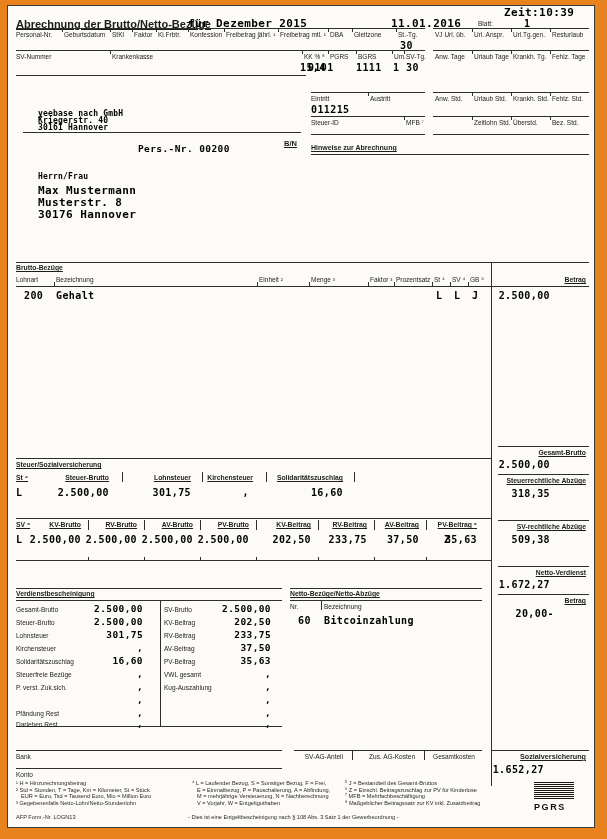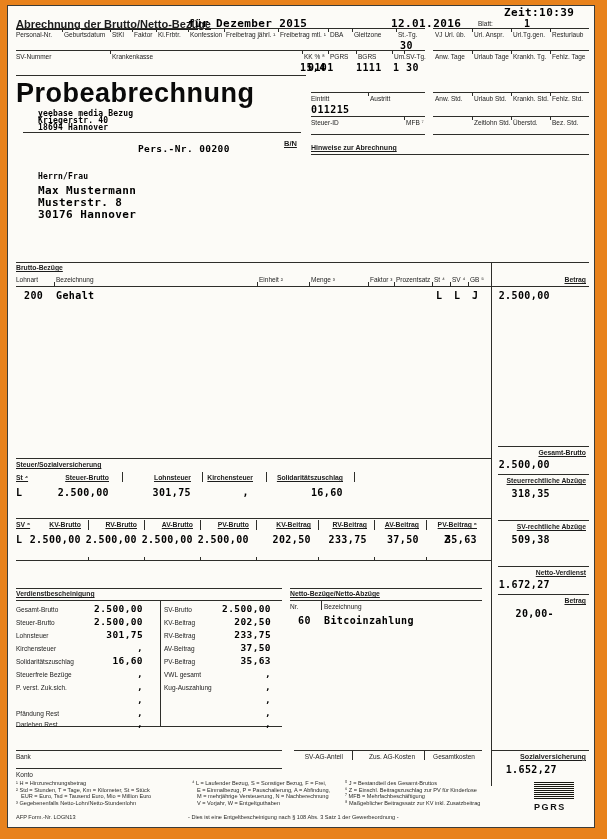--- a/index.html
+++ b/index.html
@@ -33,21 +33,21 @@
     font-family:"Liberation Sans",sans-serif;}
 </style>
 </head>
 <body>
 
 <div class="page">
 
   <span class="mono lg" style="left:496px;top:2px">Zeit:10:39</span>
   <span class="lbl b" style="left:8px;top:12px;font-size:11px;line-height:12px">Abrechnung der Brutto/Netto-Bezüge</span>
   <span class="mono lg" style="left:180px;top:13px">für Dezember 2015</span>
-  <span class="mono lg" style="left:383px;top:13px">12.01.2016</span>
+  <span class="mono lg" style="left:383px;top:13px">11.01.2016</span>
   <span class="lbl" style="left:470px;top:14px">Blatt:</span>
   <span class="mono" style="left:516px;top:13px">1</span>
 
   <div class="hl" style="left:8px;top:22px;width:409px"></div>
   <span class="lbl" style="left:8px;top:25px">Personal-Nr.</span>
   <span class="lbl" style="left:56px;top:25px">Geburtsdatum</span>
   <span class="lbl" style="left:104px;top:25px">StKl</span>
   <span class="lbl" style="left:126px;top:25px">Faktor</span>
   <span class="lbl" style="left:150px;top:25px">Ki.Frbtr.</span>
   <span class="lbl" style="left:182px;top:25px">Konfession</span>
@@ -100,40 +100,39 @@
   <div class="hl" style="left:425px;top:44px;width:156px"></div>
   <span class="lbl" style="left:427px;top:47px">Anw. Tage</span>
   <span class="lbl" style="left:466px;top:47px">Urlaub Tage</span>
   <span class="lbl" style="left:505px;top:47px">Krankh. Tg.</span>
   <span class="lbl" style="left:544px;top:47px">Fehlz. Tage</span>
   <div class="tick" style="left:464px;top:44px"></div>
   <div class="tick" style="left:503px;top:44px"></div>
   <div class="tick" style="left:542px;top:44px"></div>
 
   <div class="hl" style="left:8px;top:69px;width:290px"></div>
-  <span class="big" style="left:8px;top:74px">Probeabrechnung</span>
 
   <div class="hl" style="left:303px;top:86px;width:114px"></div>
   <span class="lbl" style="left:303px;top:89px">Eintritt</span>
   <span class="lbl" style="left:362px;top:89px">Austritt</span>
   <div class="tick" style="left:360px;top:86px"></div>
   <span class="mono" style="left:303px;top:99px">011215</span>
 
   <div class="hl" style="left:425px;top:86px;width:156px"></div>
   <span class="lbl" style="left:427px;top:89px">Anw. Std.</span>
   <span class="lbl" style="left:466px;top:89px">Urlaub Std.</span>
   <span class="lbl" style="left:505px;top:89px">Krankh. Std.</span>
   <span class="lbl" style="left:544px;top:89px">Fehlz. Std.</span>
   <div class="tick" style="left:464px;top:86px"></div>
   <div class="tick" style="left:503px;top:86px"></div>
   <div class="tick" style="left:542px;top:86px"></div>
 
-  <span class="mono sm" style="left:30px;top:103px">yeebase media Bezug</span>
+  <span class="mono sm" style="left:30px;top:103px">yeebase nach GmbH</span>
   <span class="mono sm" style="left:30px;top:110px">Kriegerstr. 40</span>
-  <span class="mono sm" style="left:30px;top:117px">18694 Hannover</span>
+  <span class="mono sm" style="left:30px;top:117px">30161 Hannover</span>
   <div class="hl" style="left:15px;top:126px;width:278px"></div>
 
   <div class="hl" style="left:303px;top:110px;width:114px"></div>
   <span class="lbl" style="left:303px;top:113px">Steuer-ID</span>
   <span class="lbl" style="left:398px;top:113px">MFB ⁷</span>
   <div class="tick" style="left:396px;top:110px"></div>
   <div class="hl" style="left:303px;top:128px;width:114px"></div>
 
   <div class="hl" style="left:425px;top:110px;width:156px"></div>
   <span class="lbl" style="left:466px;top:113px">Zeitlohn Std.</span>
@@ -315,21 +314,21 @@
 
   <div class="hl" style="left:286px;top:744px;width:188px"></div>
   <span class="lbl ra" style="right:251px;top:747px">SV-AG-Anteil</span>
   <span class="lbl ra" style="right:179px;top:747px">Zus. AG-Kosten</span>
   <span class="lbl ra" style="right:119px;top:747px">Gesamtkosten</span>
   <div class="vl" style="left:344px;top:744px;height:10px"></div>
   <div class="vl" style="left:416px;top:744px;height:10px"></div>
 
   <div class="hl" style="left:483px;top:744px;width:98px"></div>
   <span class="lbl b ra" style="right:8px;top:747px;font-size:7.2px">Sozialversicherung</span>
-  <span class="mono ra" style="right:37px;top:759px">1.652,27</span>
+  <span class="mono ra" style="right:50px;top:759px">1.652,27</span>
 
   <div class="fn" style="left:8px;top:774px">
     <span>¹ H = Hinzurechnungsbetrag</span>
     <span>² Std = Stunden, T = Tage, Km = Kilometer, St = Stück</span>
     <span style="padding-left:5px">EUR = Euro, Tsd = Tausend Euro, Mio = Million Euro</span>
     <span>³ Gegebenenfalls Netto-Lohn/Netto-Stundenlohn</span>
   </div>
   <div class="fn" style="left:184px;top:774px">
     <span>⁴ L = Laufender Bezug, S = Sonstiger Bezug, F = Frei,</span>
     <span style="padding-left:5px">E = Einmalbezug, P = Pauschalierung, A = Abfindung,</span>

